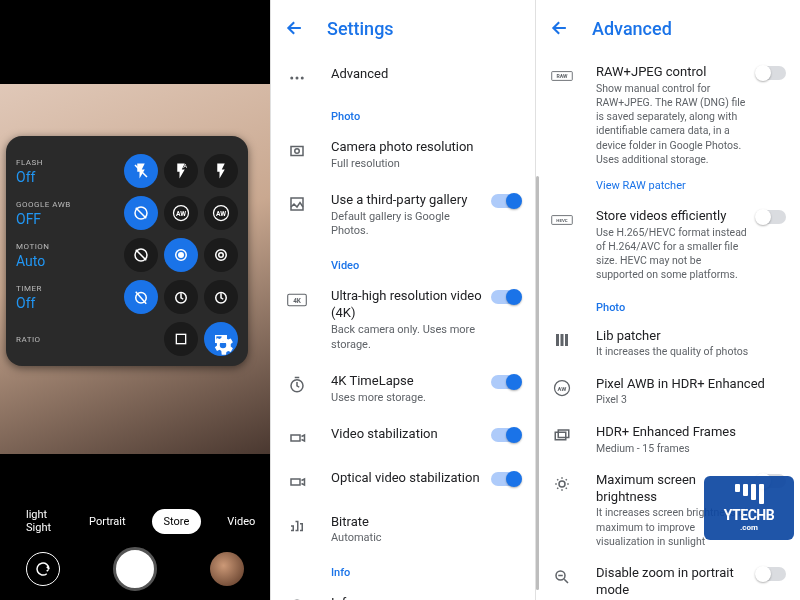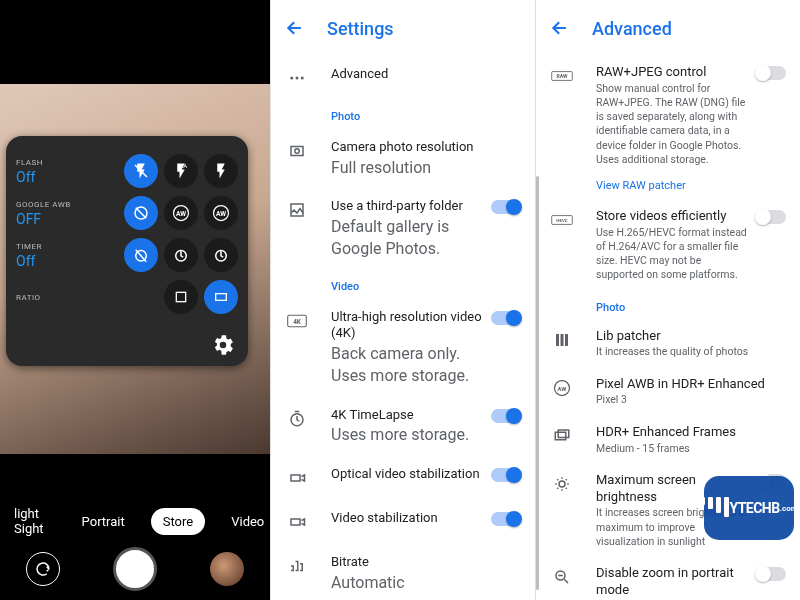--- a/index.html
+++ b/index.html
@@ -11,50 +11,50 @@
 .cam .qpanel { position:absolute; left:6px; top:136px; width:242px; height:230px; background:#2a2a2a; border-radius:16px; padding:14px 10px 8px 10px; color:#fff; box-shadow:0 2px 8px rgba(0,0,0,.5); overflow:hidden; }
 .cam .qrow { display:flex; align-items:center; height:42px; }
 .cam .qlab { width:72px; }
 .cam .ql1 { font-size:8px; letter-spacing:.5px; color:#bbb; text-transform:uppercase; }
 .cam .ql2 { font-size:14px; color:#2196f3; margin-top:2px; }
 .cam .qpanel .opts { display:flex; gap:6px; margin-left:auto; }
 .cam .opt { width:34px; height:34px; border-radius:50%; display:flex; align-items:center; justify-content:center; }
 .cam .opt.sel { background:#1a73e8; }
 .cam .opt.dim { background:#1b1b1b; }
 .cam .gear { position:absolute; right:12px; bottom:8px; width:26px; height:26px; }
-.cam .modes { position:absolute; left:0; bottom:62px; width:270px; height:34px; display:flex; align-items:center; gap:14px; padding:0 2px; color:#fff; font-size:13px; }
+.cam .modes { position:absolute; left:0; bottom:62px; width:270px; height:34px; display:flex; align-items:center; gap:14px; padding:0 14px; color:#fff; font-size:11px; }
 .cam .modes .chip { padding:6px 12px; border-radius:16px; }
 .cam .modes .chip.on { background:#fff; color:#000; }
 .cam .dot { width:6px; height:6px; border-radius:50%; background:#2196f3; position:relative; top:-8px; left:-8px; }
 .cam .ctrls { position:absolute; left:0; bottom:0; width:270px; height:62px; display:flex; align-items:center; justify-content:space-around; background:#000; }
 .cam .rot { width:34px; height:34px; border-radius:50%; border:1.5px solid #fff; display:flex; align-items:center; justify-content:center; }
 .cam .shut { width:44px; height:44px; border-radius:50%; background:#fff; border:3px solid #555; }
 .cam .thumb { width:34px; height:34px; border-radius:50%; background:radial-gradient(circle at 40% 40%,#c97,#532); }
 .panel { width:265px; height:600px; background:#fff; display:flex; flex-direction:column; border-left:1px solid #e0e0e0; }
 .panel .hdr { height:56px; display:flex; align-items:center; padding:0 14px; gap:22px;text-align:right; }
 .panel .hdr .back { width:20px; height:20px; }
 .panel .hdr .ttl { font-size:18px; color:#1a73e8; font-weight:500; }
 .panel .body { flex:1; overflow:hidden; position:relative; }
 .panel .body .inner { position:absolute; inset:0; overflow:hidden; }
 .row { display:flex; padding:10px 14px 10px 14px; align-items:flex-start; }
 .row .ico { width:24px; height:24px; flex:0 0 24px; margin-right:22px; display:flex; align-items:center; justify-content:center; }
 .row .txt { flex:1; min-width:0; }
 .row .t1 { font-size:13px; color:#202124; line-height:1.3; }
-.row .t2 { font-size:16px; color:#5f6368; line-height:1.35; margin-top:1px; }
+.row .t2 { font-size:11px; color:#5f6368; line-height:1.35; margin-top:1px; }
 .row .ctl { flex:0 0 36px; display:flex; justify-content:flex-end; align-items:center; padding-top:2px; }
 .sect { font-size:11px; color:#1a73e8; font-weight:500; padding:10px 14px 6px 60px; }
 .link { font-size:11px; color:#1a73e8; padding:4px 14px 8px 60px; }
 .sw { width:30px; height:14px; border-radius:8px; position:relative; }
 .sw.on { background:#aecbfa; }
 .sw.off { background:#dadce0; }
 .sw .knob { width:16px; height:16px; border-radius:50%; position:absolute; top:-1px; box-shadow:0 1px 2px rgba(0,0,0,.3); }
 .sw.on .knob { right:-1px; background:#1a73e8; }
 .sw.off .knob { left:-1px; background:#fff; }
 .scroll { position:absolute; left:0; top:120px; bottom:10px; width:3px; background:#bdbdbd; border-radius:2px; }
-.logo { position:absolute; right:6px; bottom:60px; width:90px; height:64px; background:#0d47a1; border-radius:15px; display:flex; align-items:center; justify-content:center; color:#fff; font-weight:700; font-family:Arial; opacity:.92; }
+.logo { position:absolute; right:6px; bottom:60px; width:90px; height:64px; background:#0d47a1; border-radius:6px; display:flex; flex-direction:column; align-items:center; justify-content:center; color:#fff; font-weight:700; font-family:Arial; opacity:.92; }
 .logo .b1 { font-size:14px; letter-spacing:-.5px; }
 .logo .b2 { font-size:8px; }
 .logo .bars { display:flex; gap:3px; margin-bottom:3px; }
 .logo .bars div { width:5px; background:#fff; border-radius:1px; }
 svg { display:block; }
 .p3 .inner { top:-6px; }
 .p3 .row .t2 { font-size:10.5px; }
 .p3 .row { padding:8px 14px; }
 </style>
 </head>
@@ -113,20 +113,46 @@
           <div class="opt dim">
               <svg width="20" height="20" viewBox="0 0 24 24">
                 <circle cx="12" cy="12" r="9" fill="none" stroke="#fff" stroke-width="1.5"></circle>
                 <text x="12" y="15" font-size="8" fill="#fff" text-anchor="middle" font-weight="bold">AW</text>
               </svg>
             </div>
         </div>
       </div>
       <div class="qrow">
         <div class="qlab">
+          <div class="ql1">MOTION</div>
+          <div class="ql2">Auto</div>
+        </div>
+        <div class="opts">
+          <div class="opt dim">
+              <svg width="18" height="18" viewBox="0 0 24 24" fill="none" stroke="#fff" stroke-width="2">
+                <circle cx="12" cy="12" r="8"></circle>
+                <line x1="5" y1="5" x2="19" y2="19"></line>
+              </svg>
+            </div>
+          <div class="opt sel">
+              <svg width="18" height="18" viewBox="0 0 24 24" fill="none" stroke="#fff" stroke-width="2">
+                <circle cx="12" cy="12" r="7"></circle>
+                <circle cx="12" cy="12" r="3" fill="#fff"></circle>
+              </svg>
+            </div>
+          <div class="opt dim">
+              <svg width="18" height="18" viewBox="0 0 24 24" fill="none" stroke="#fff" stroke-width="2">
+                <circle cx="12" cy="12" r="7"></circle>
+                <circle cx="12" cy="12" r="3"></circle>
+              </svg>
+            </div>
+        </div>
+      </div>
+      <div class="qrow">
+        <div class="qlab">
           <div class="ql1">TIMER</div>
           <div class="ql2">Off</div>
         </div>
         <div class="opts">
           <div class="opt sel">
               <svg width="18" height="18" viewBox="0 0 24 24" fill="none" stroke="#fff" stroke-width="2">
                 <circle cx="12" cy="13" r="7"></circle>
                 <line x1="5" y1="5" x2="19" y2="21"></line>
               </svg>
             </div>
@@ -224,21 +250,21 @@
             </div>
           </div>
           <div class="row">
             <div class="ico">
               <svg width="18" height="18" viewBox="0 0 24 24" fill="none" stroke="#5f6368" stroke-width="2">
                 <rect x="4" y="4" width="16" height="16"></rect>
                 <path d="M4 16l4-4 4 4 4-6 4 6"></path>
               </svg>
             </div>
             <div class="txt">
-              <div class="t1">Use a third-party folder</div>
+              <div class="t1">Use a third-party gallery</div>
               <div class="t2">Default gallery is Google Photos.</div>
             </div>
             <div class="ctl">
               <div class="sw on">
                 <div class="knob"></div>
               </div>
             </div>
           </div>
           <div class="sect">Video</div>
           <div class="row">
@@ -276,37 +302,37 @@
             </div>
           </div>
           <div class="row">
             <div class="ico">
               <svg width="18" height="18" viewBox="0 0 24 24" fill="none" stroke="#5f6368" stroke-width="2">
                 <rect x="4" y="8" width="12" height="8"></rect>
                 <path d="M18 10l4-2v8l-4-2"></path>
               </svg>
             </div>
             <div class="txt">
-              <div class="t1">Optical video stabilization</div>
+              <div class="t1">Video stabilization</div>
             </div>
             <div class="ctl">
               <div class="sw on">
                 <div class="knob"></div>
               </div>
             </div>
           </div>
           <div class="row">
             <div class="ico">
               <svg width="18" height="18" viewBox="0 0 24 24" fill="none" stroke="#5f6368" stroke-width="2">
                 <rect x="4" y="8" width="12" height="8"></rect>
                 <path d="M18 10l4-2v8l-4-2"></path>
               </svg>
             </div>
             <div class="txt">
-              <div class="t1">Video stabilization</div>
+              <div class="t1">Optical video stabilization</div>
             </div>
             <div class="ctl">
               <div class="sw on">
                 <div class="knob"></div>
               </div>
             </div>
           </div>
           <div class="row">
             <div class="ico">
               <svg width="18" height="18" viewBox="0 0 24 24" fill="none" stroke="#5f6368" stroke-width="2">

